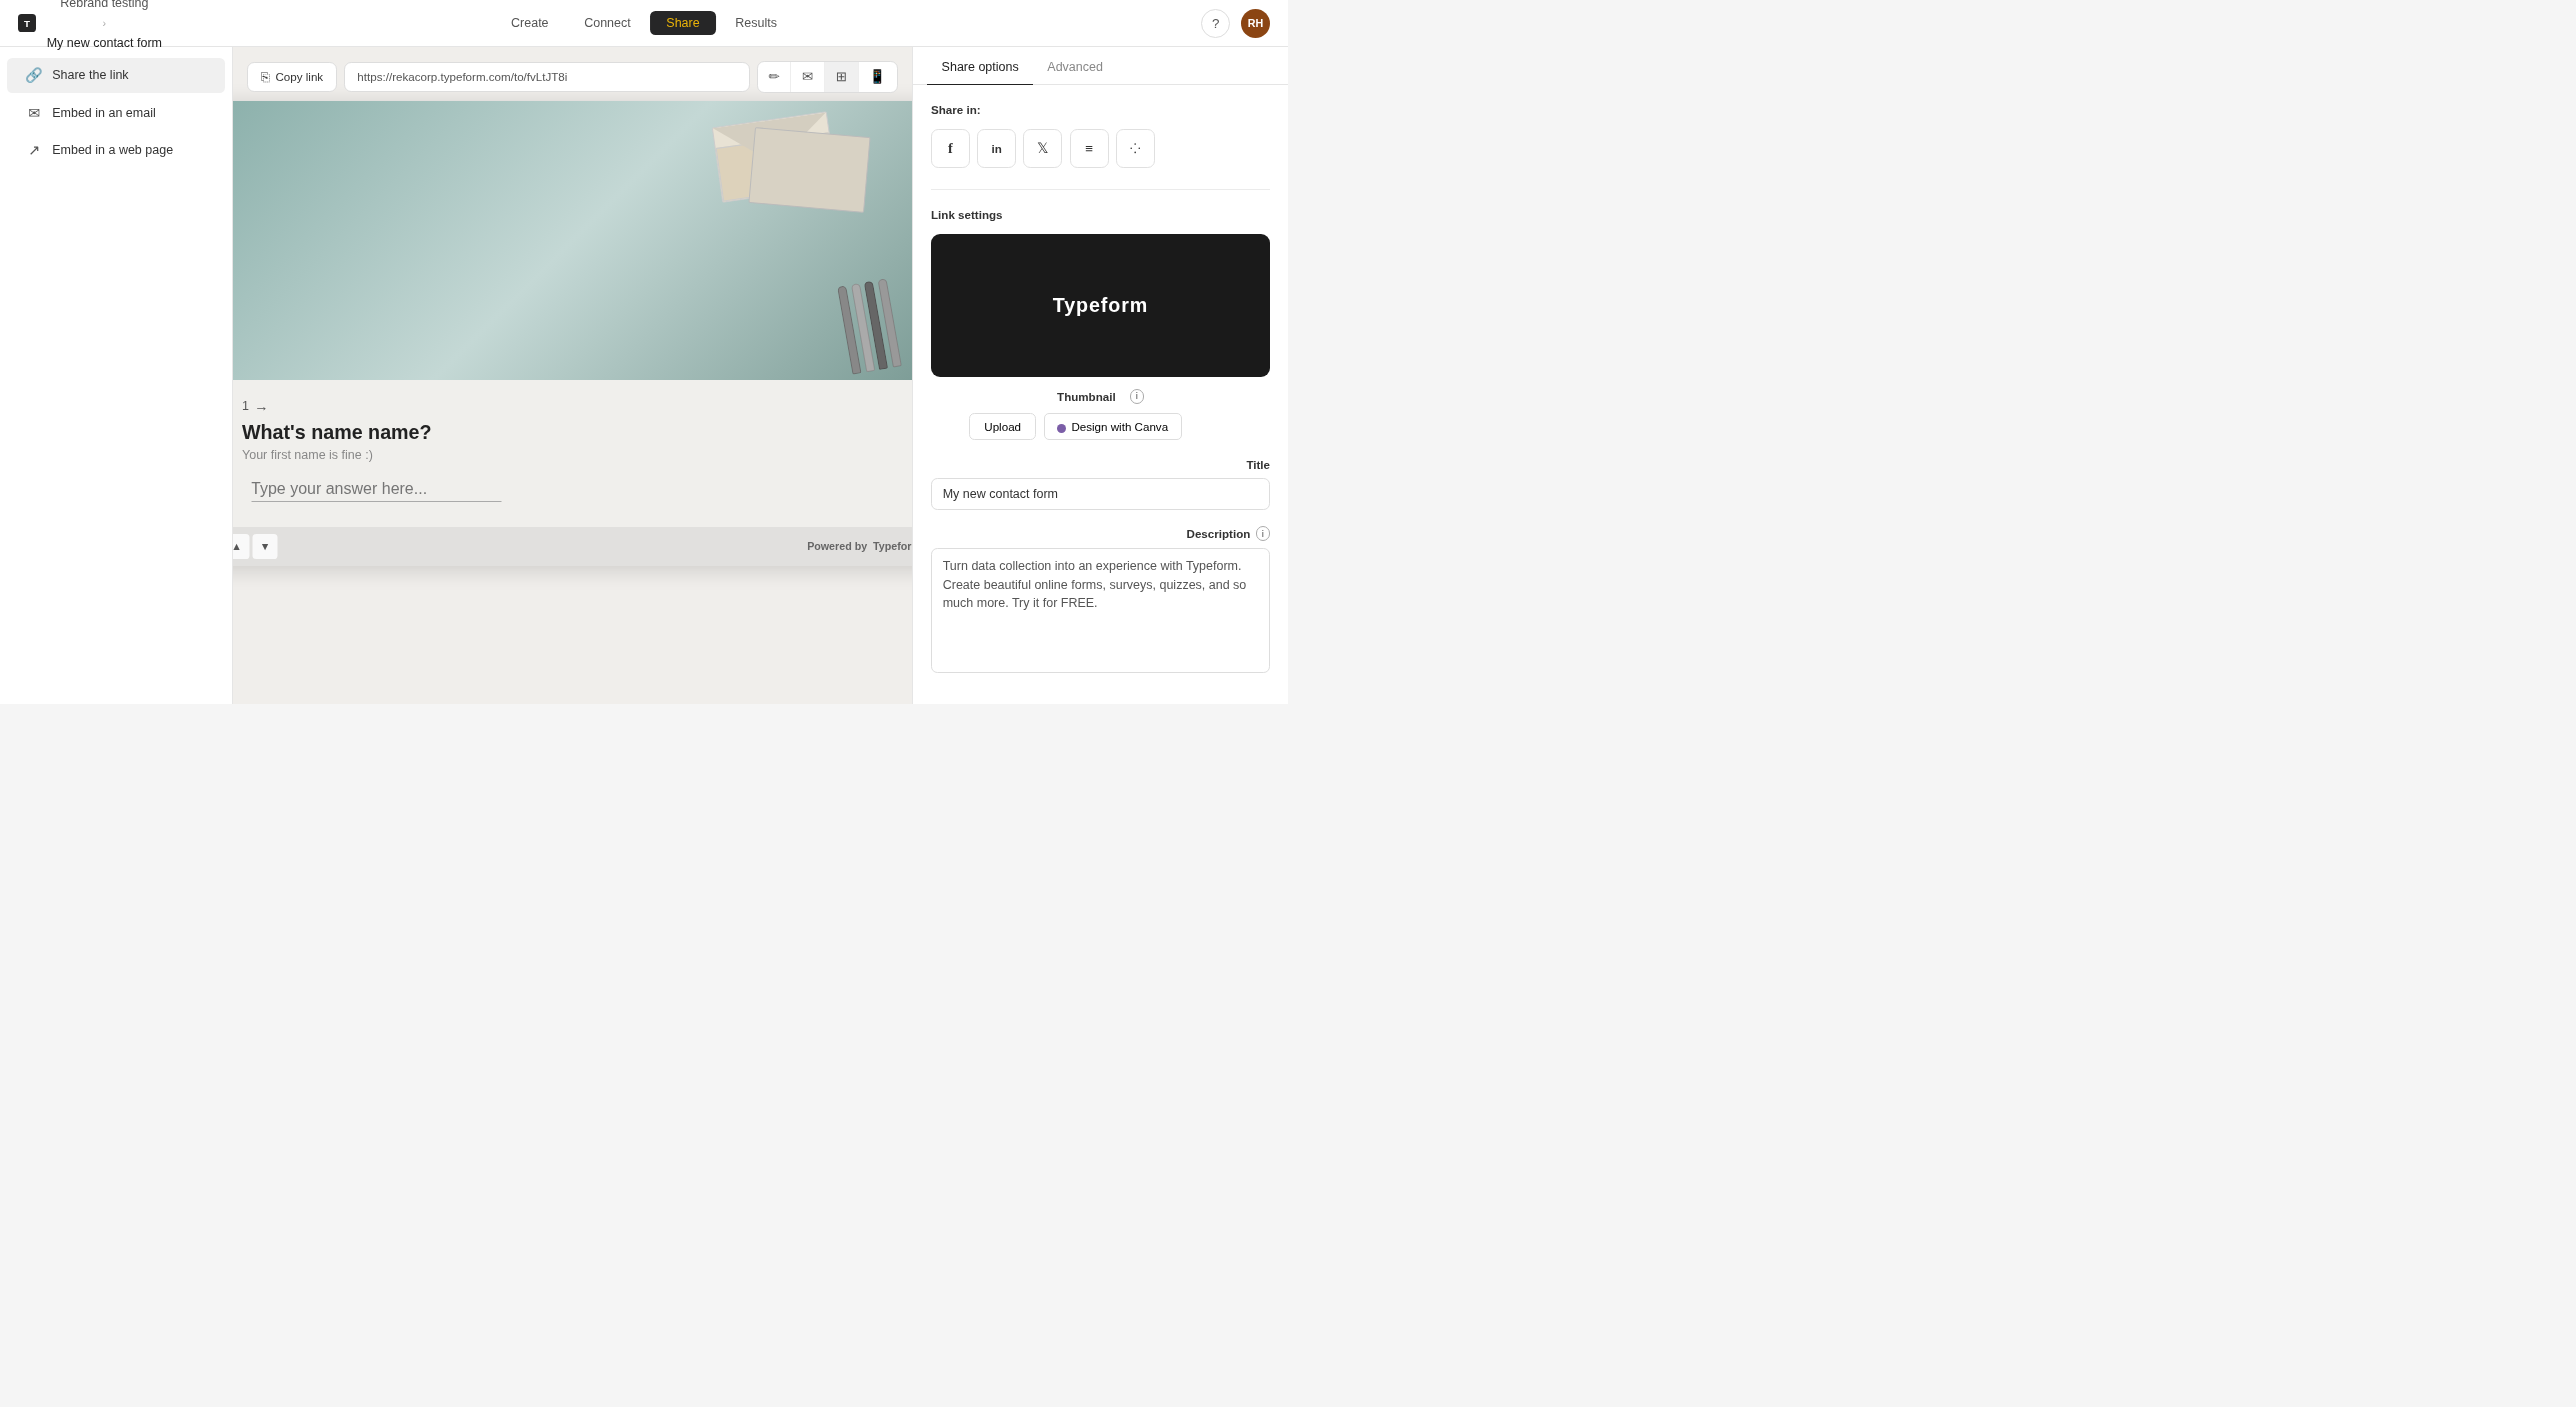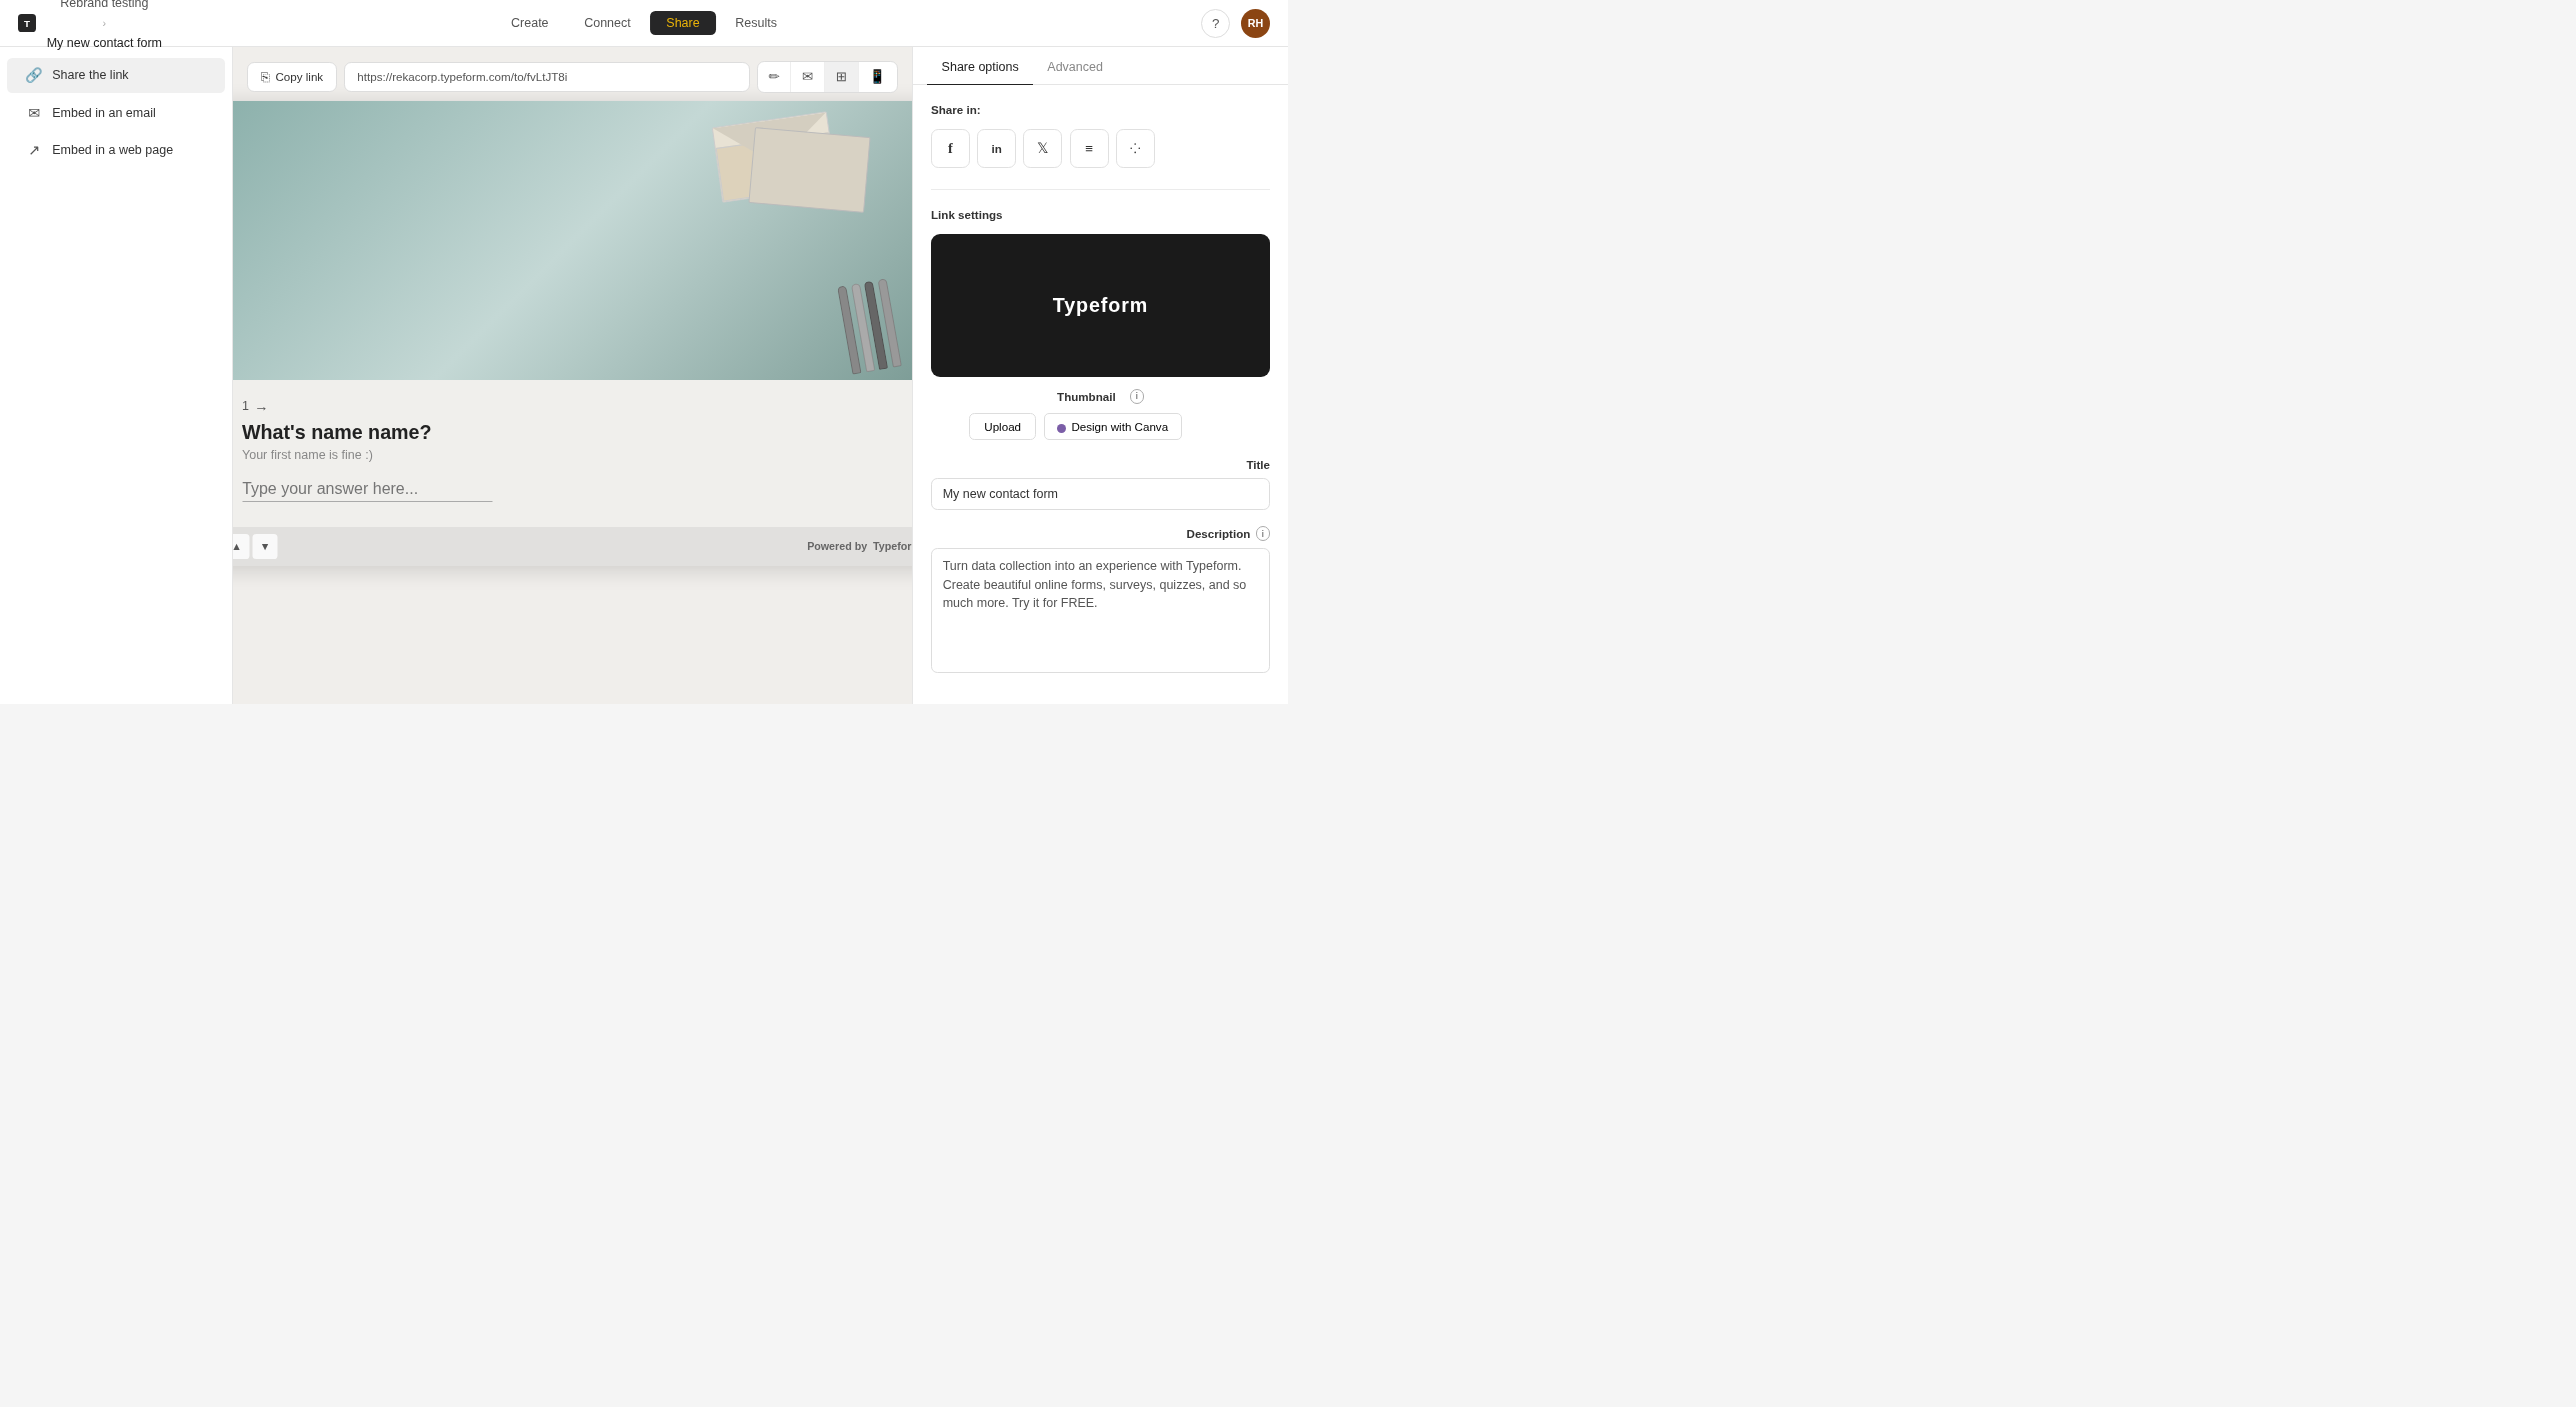--- a/index.html
+++ b/index.html
@@ -263,20 +263,21 @@
       border: none;
       border-bottom: 1.8px solid #aaa;
       background: transparent;
       width: 250px;
       font-size: 16px;
       padding: 3.6px 0;
       color: #ccc;
       outline: none;
       margin-bottom: 14.3px;
       display: block;
+      margin-left: 9px;
     }
     .ok-btn {
       display: inline-flex;
       align-items: center;
       gap: 7.2px;
       background: #262627;
       color: white;
       border: none;
       border-radius: 5.4px;
       padding: 7.2px 14.3px;

